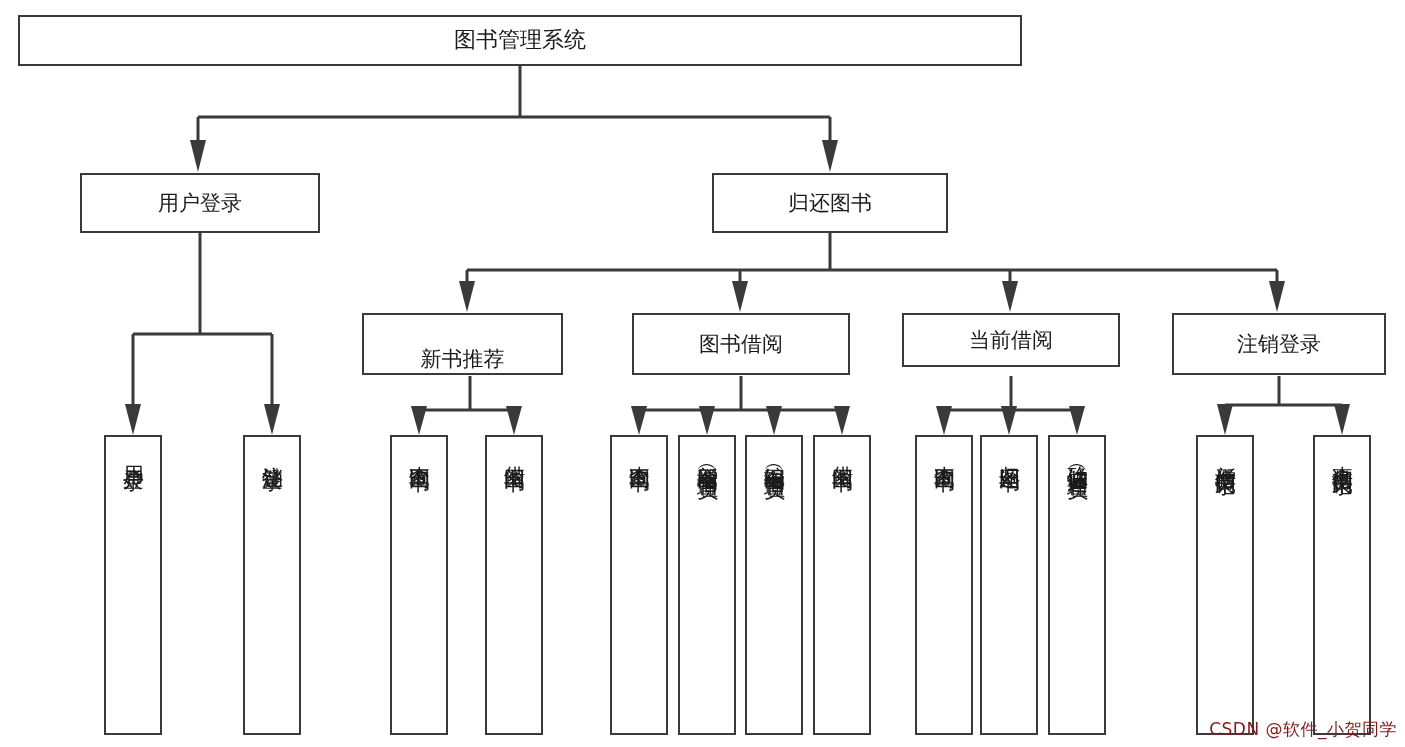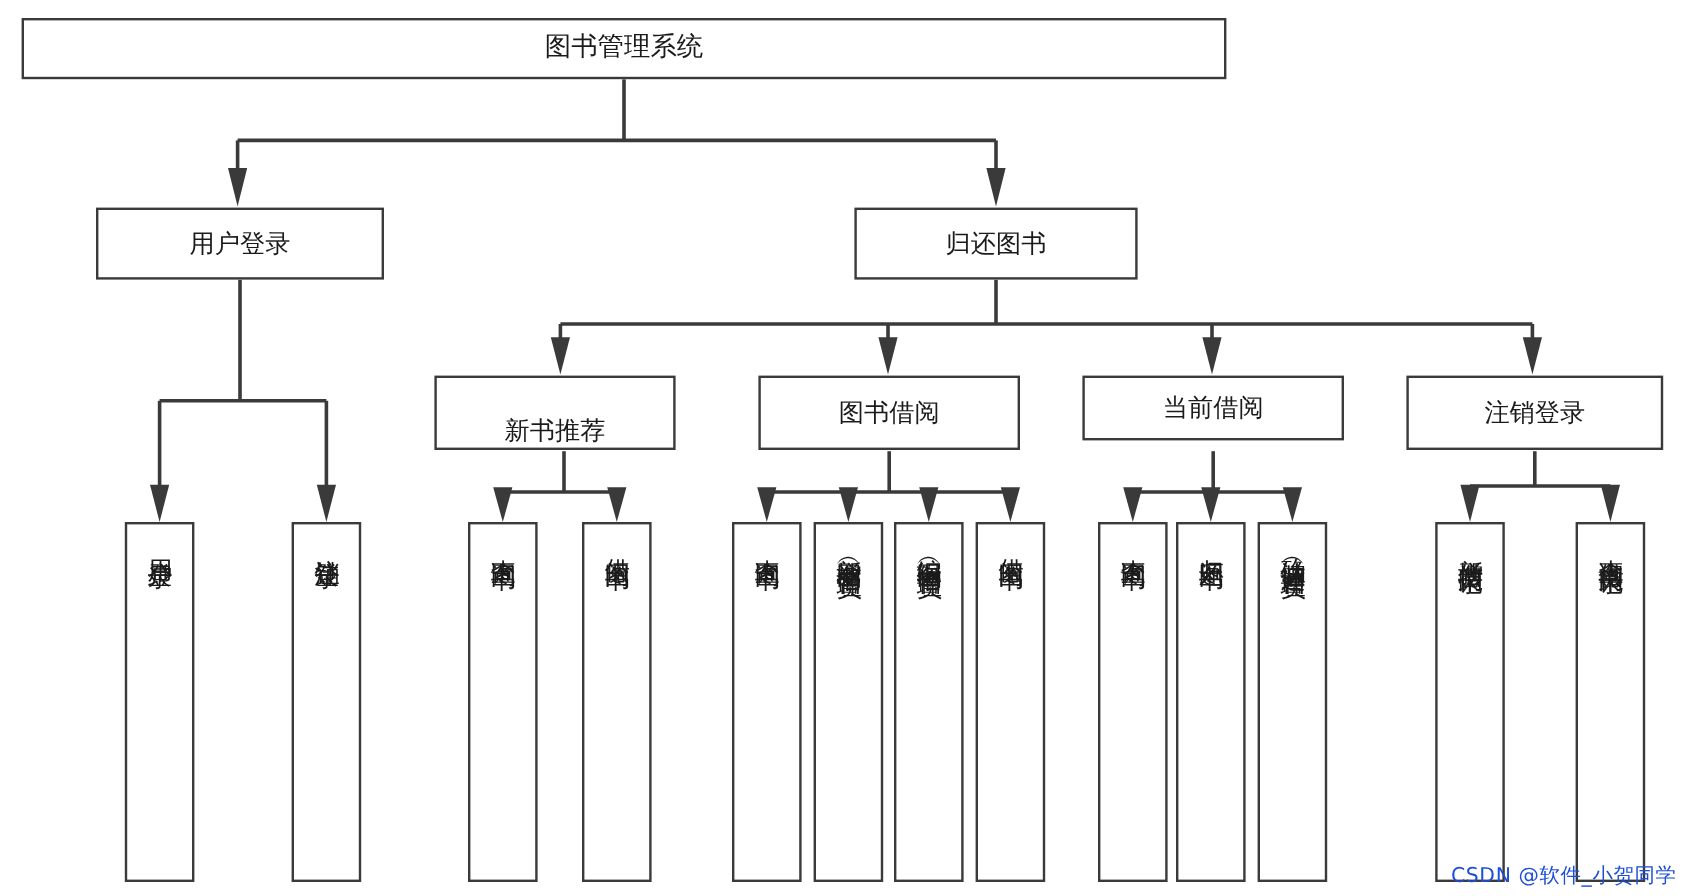--- a/index.html
+++ b/index.html
@@ -59,21 +59,21 @@
     font-size: 21px;
     letter-spacing: 2px;
     line-height: 1;
     white-space: nowrap;
   }
   #watermark {
     position: absolute;
     right: 8px;
     bottom: 6px;
     font-size: 17px;
-    color: #1d4ed8;
+    color: #7f1d1d;
     letter-spacing: 0.5px;
     z-index: 5;
     white-space: nowrap;
   }
 </style>
 </head>
 <body>
 
 <div id="canvas">
 

